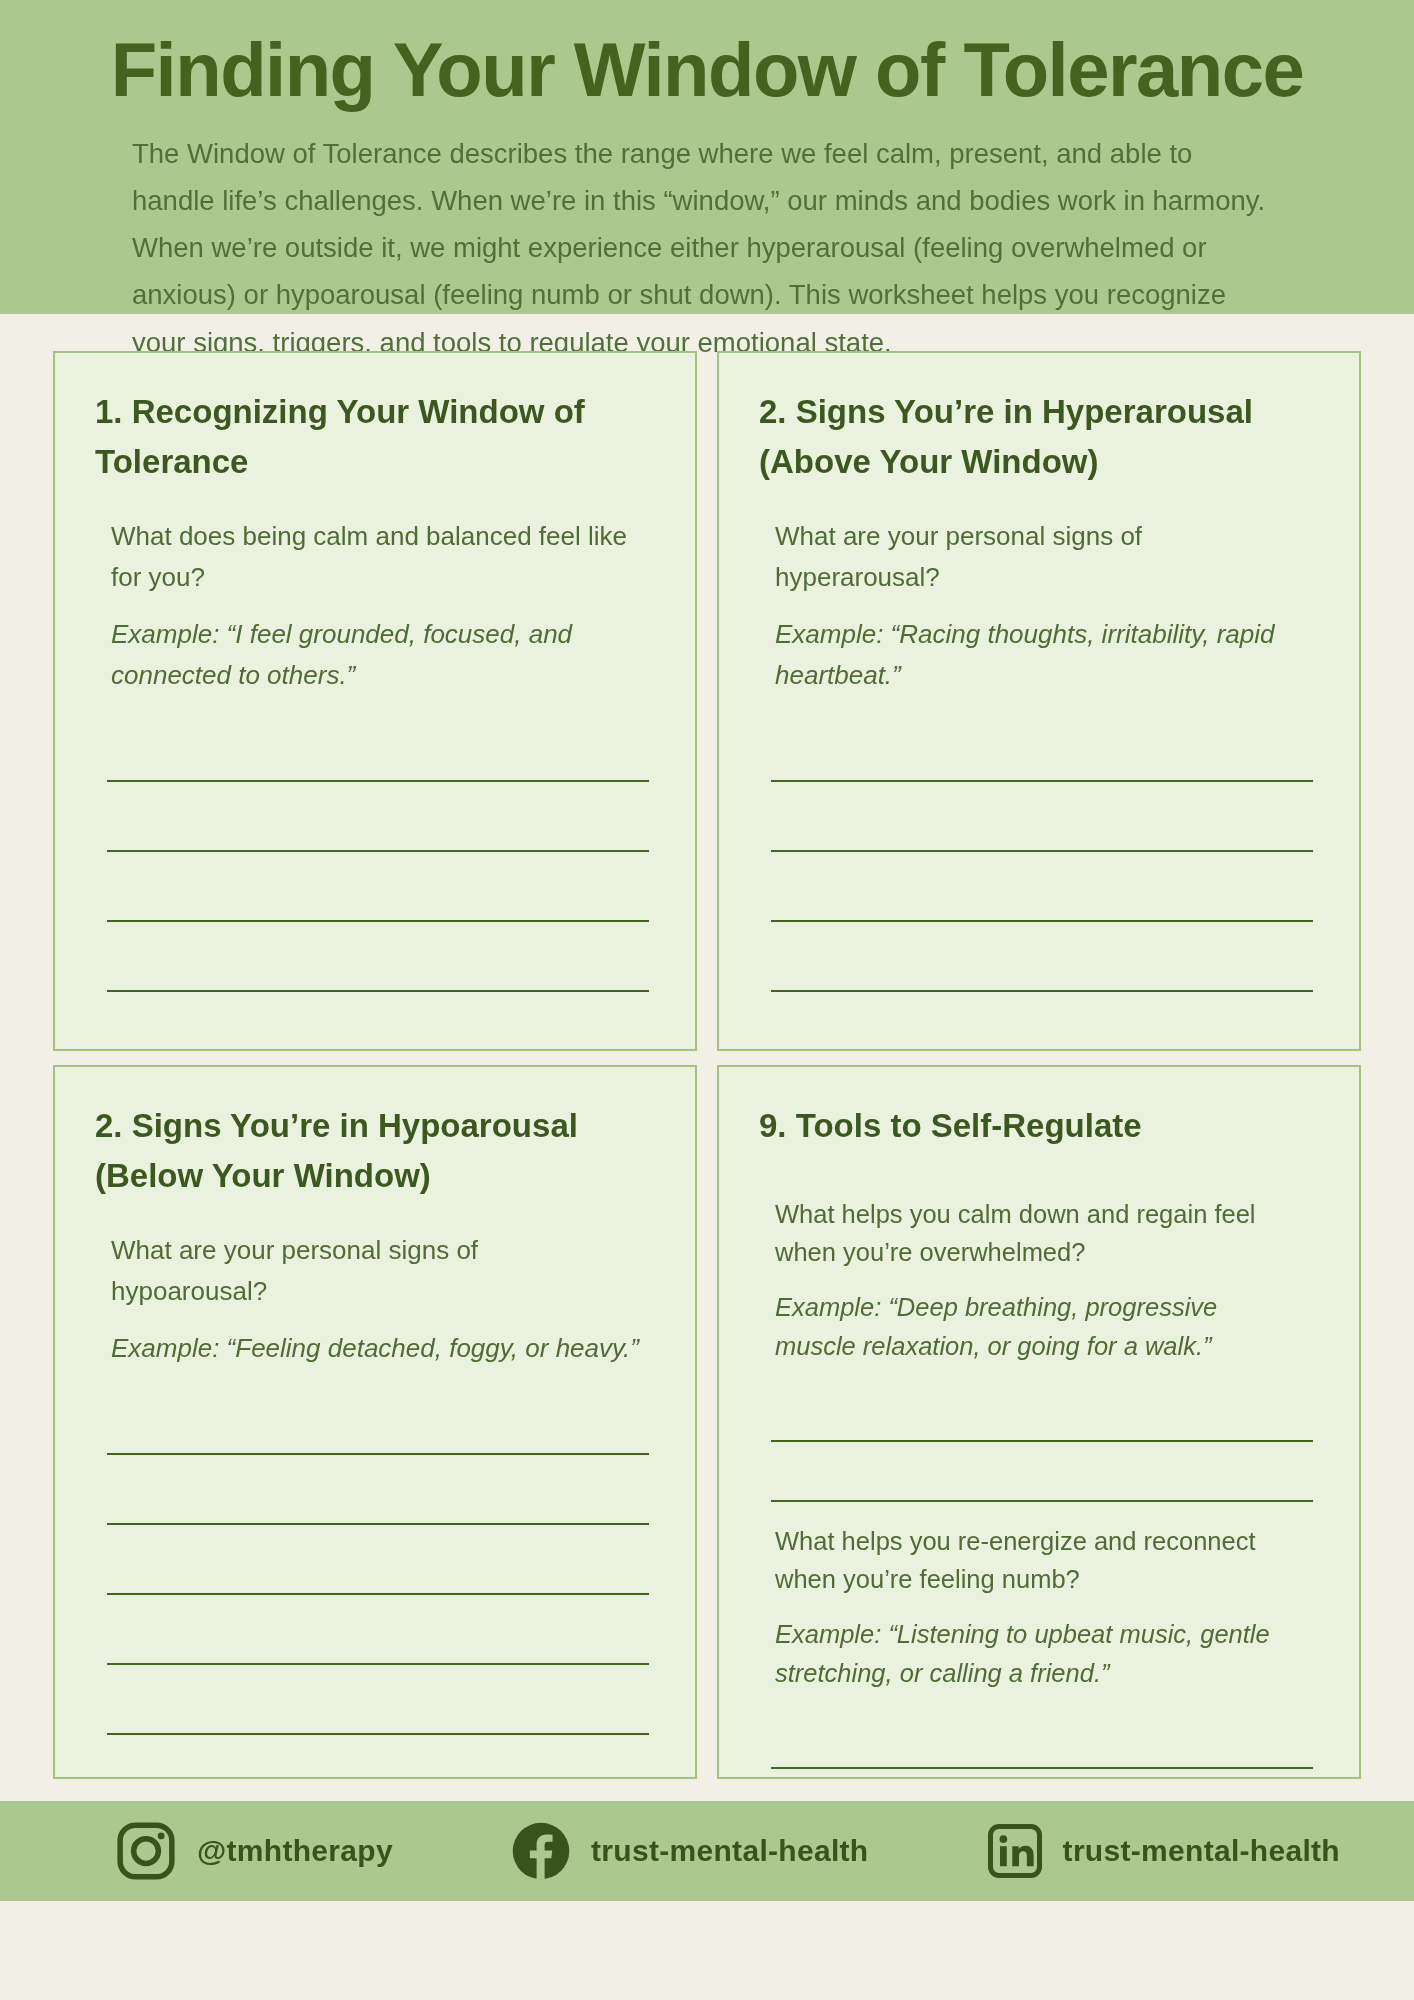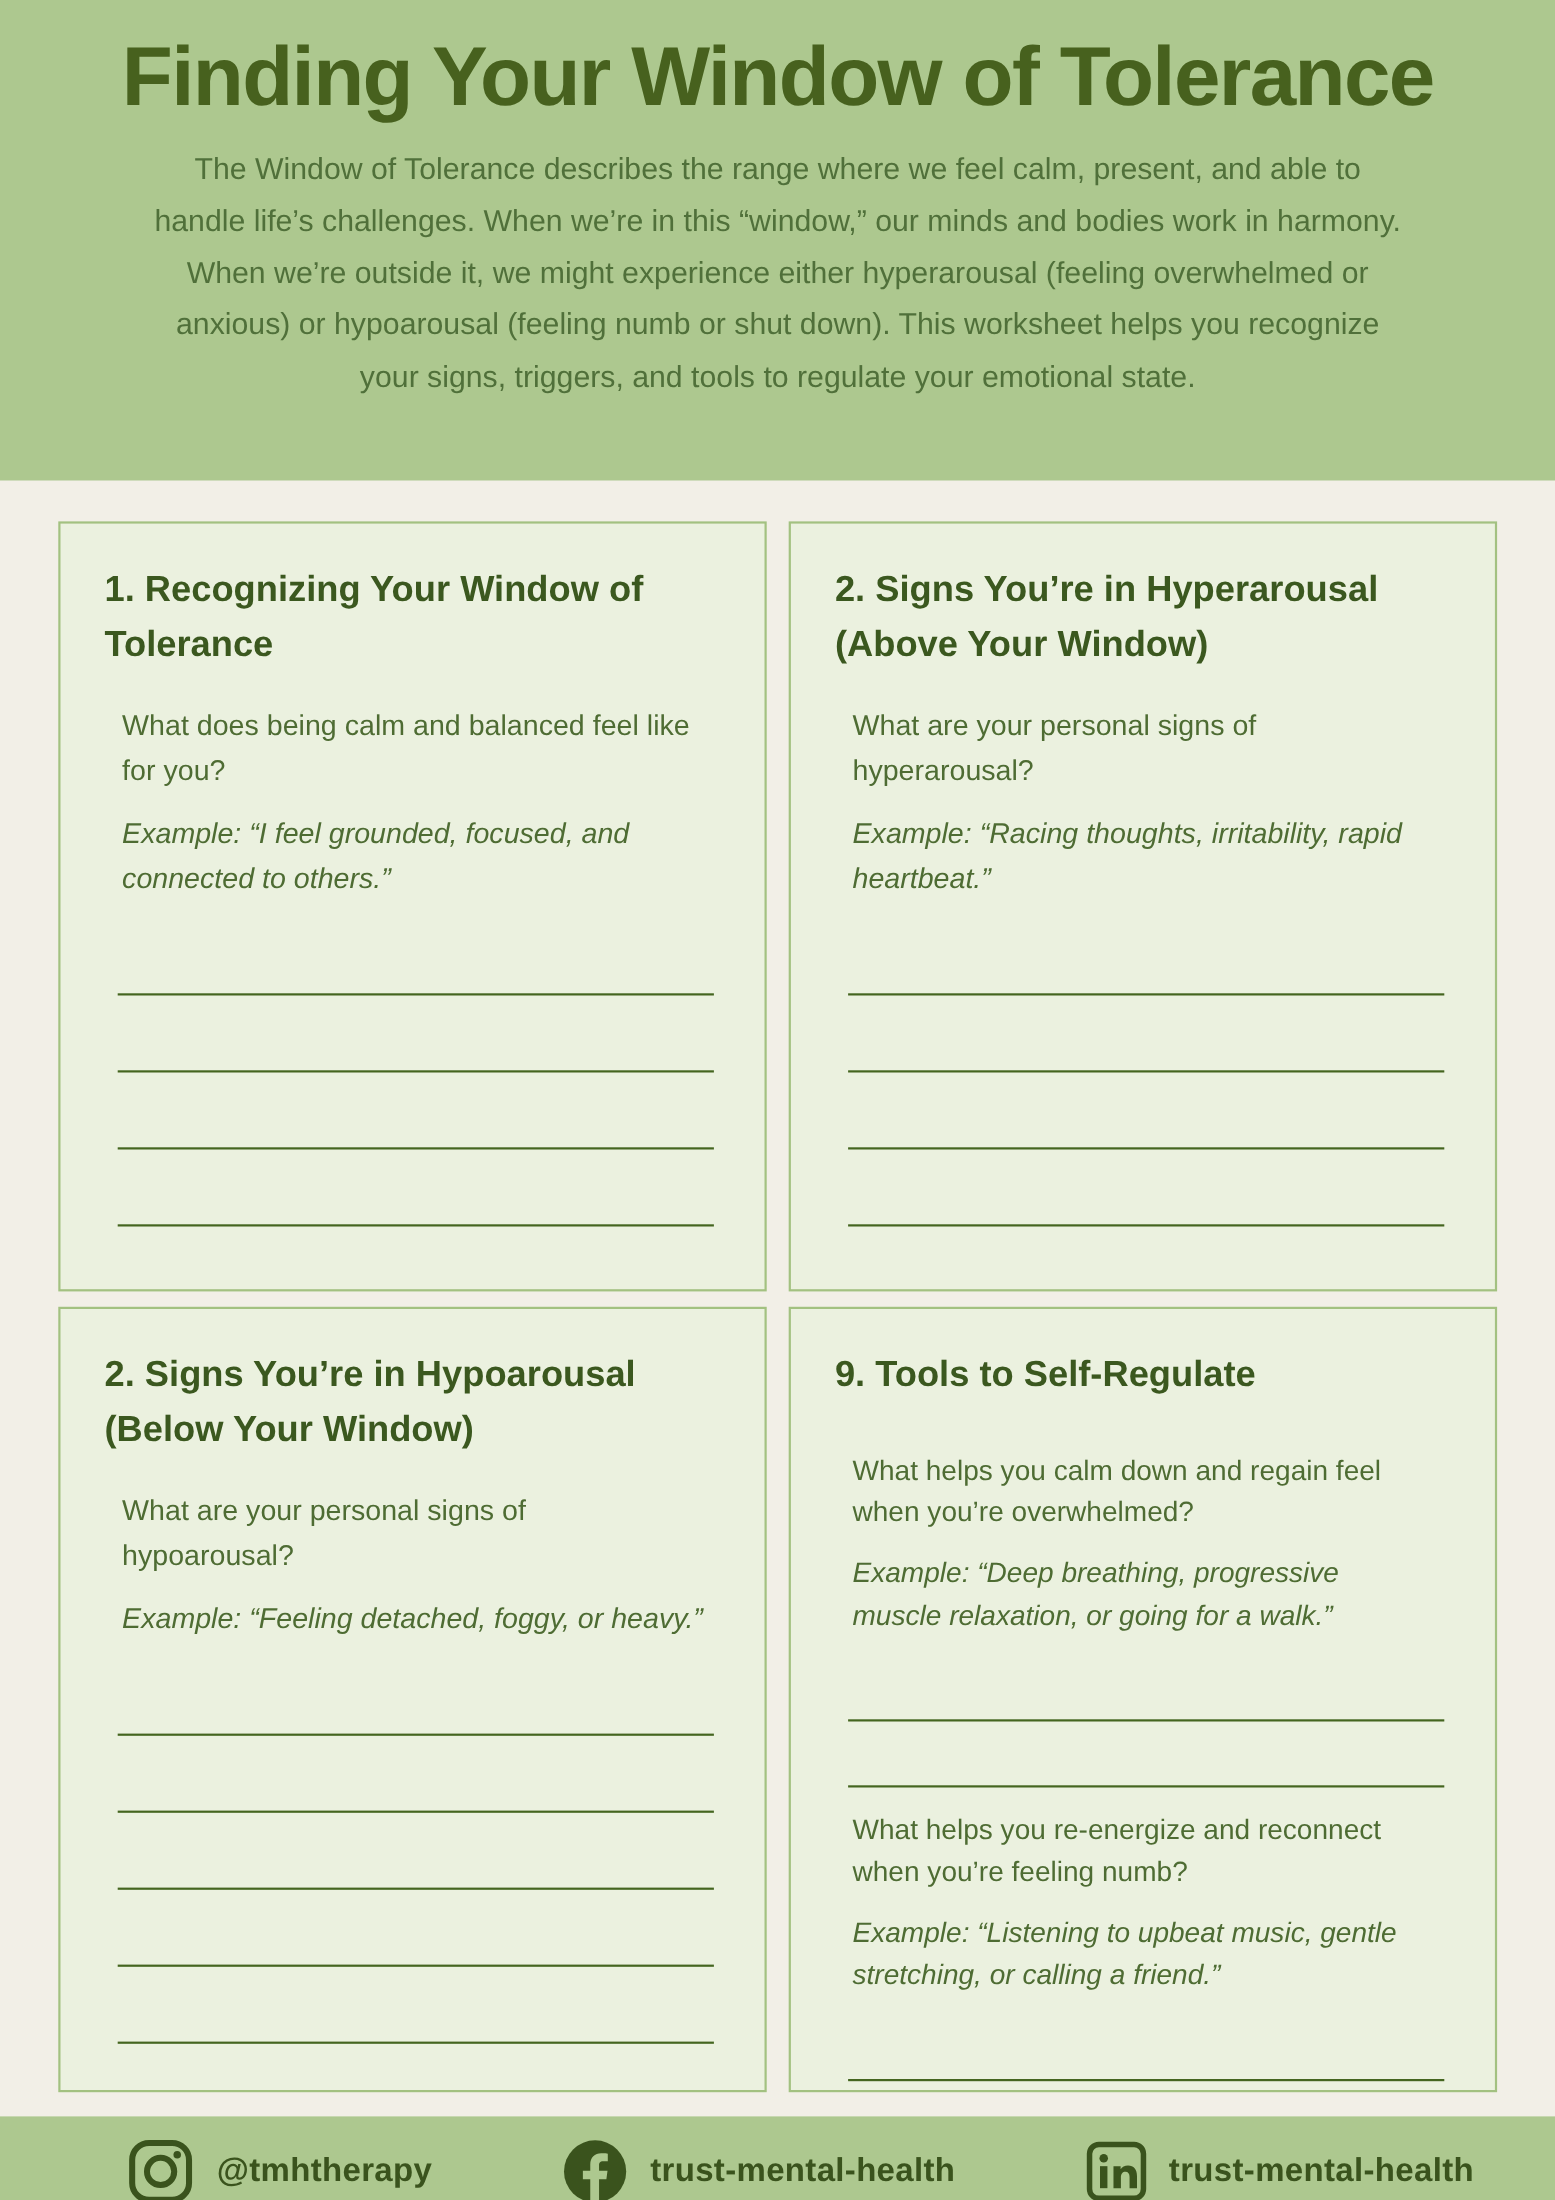--- a/index.html
+++ b/index.html
@@ -2,30 +2,30 @@
 <html><head>
 <meta charset="utf-8">
 <style>
   html,body { margin:0; padding:0; background:#e8e5dc; }
   .page {
     width:1414px; height:2000px; margin:0 auto; overflow:hidden;
     font-family:"Liberation Sans", sans-serif; background:#f2efe7;
   }
   
   .header {
-    box-sizing:border-box; height:437px; background:#adc88f;
+    box-sizing:border-box; height:314px; background:#adc88f;
     text-align:center; padding-top:28px;
   }
   .page-title {
     margin:0; font-weight:bold; font-size:76px; letter-spacing:-1.5px;
     color:#47611e; line-height:1.1;
   }
   .intro {
     width:1150px; margin:18px auto 0; font-size:27.5px; line-height:1.72;
-    color:#50703a; text-align:center;
+    color:#50703a; text-align:left;
   }
   
   .main {
     box-sizing:border-box; height:1487px; background:#f2efe7;
     padding:37px 53px 22px; display:grid;
     grid-template-columns:1fr 1fr; grid-template-rows:700px 714px;
     column-gap:20px; row-gap:14px;
   }
   .card {
     box-sizing:border-box; background:#ebf1df; border:2px solid #a3c181;

